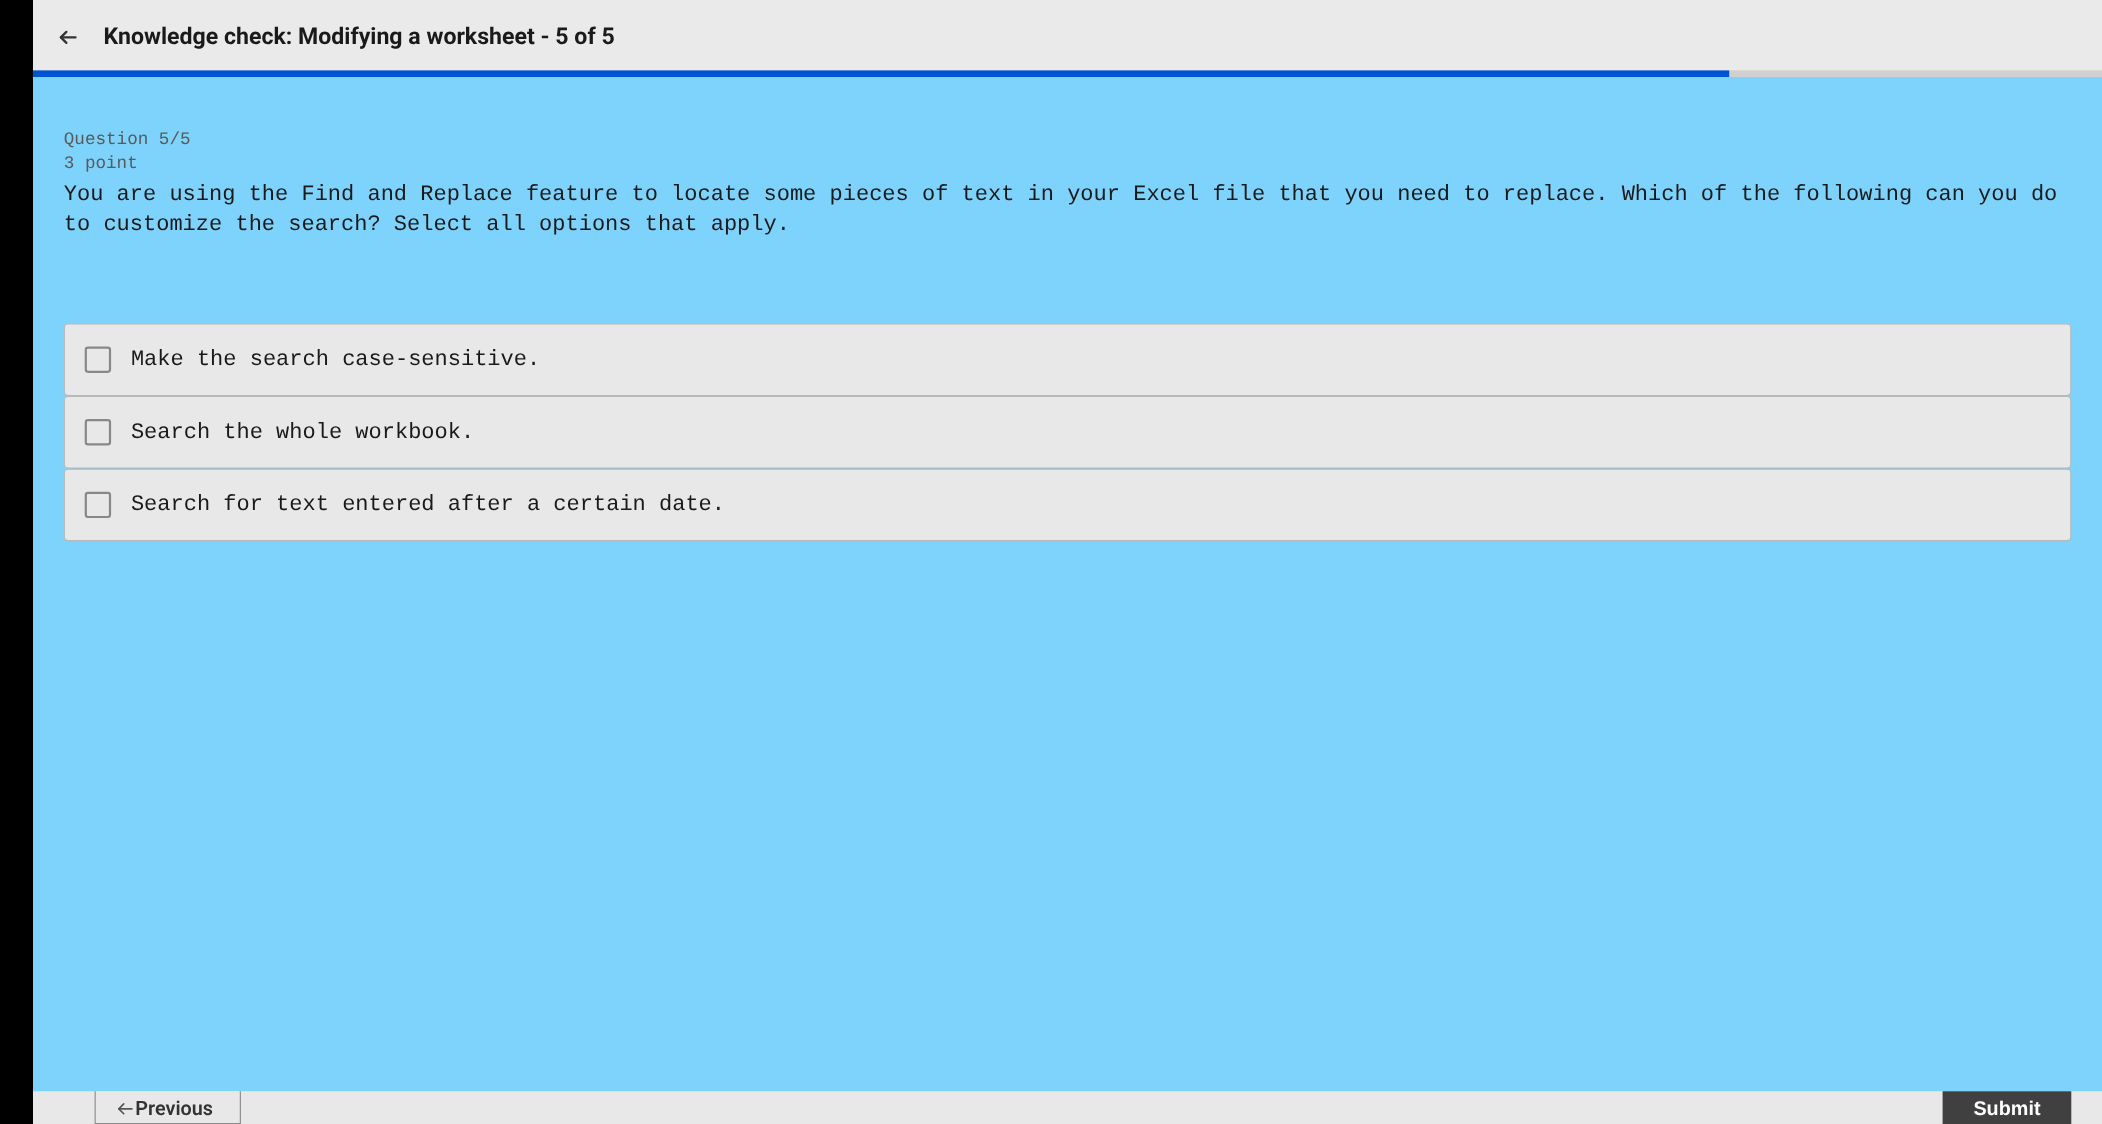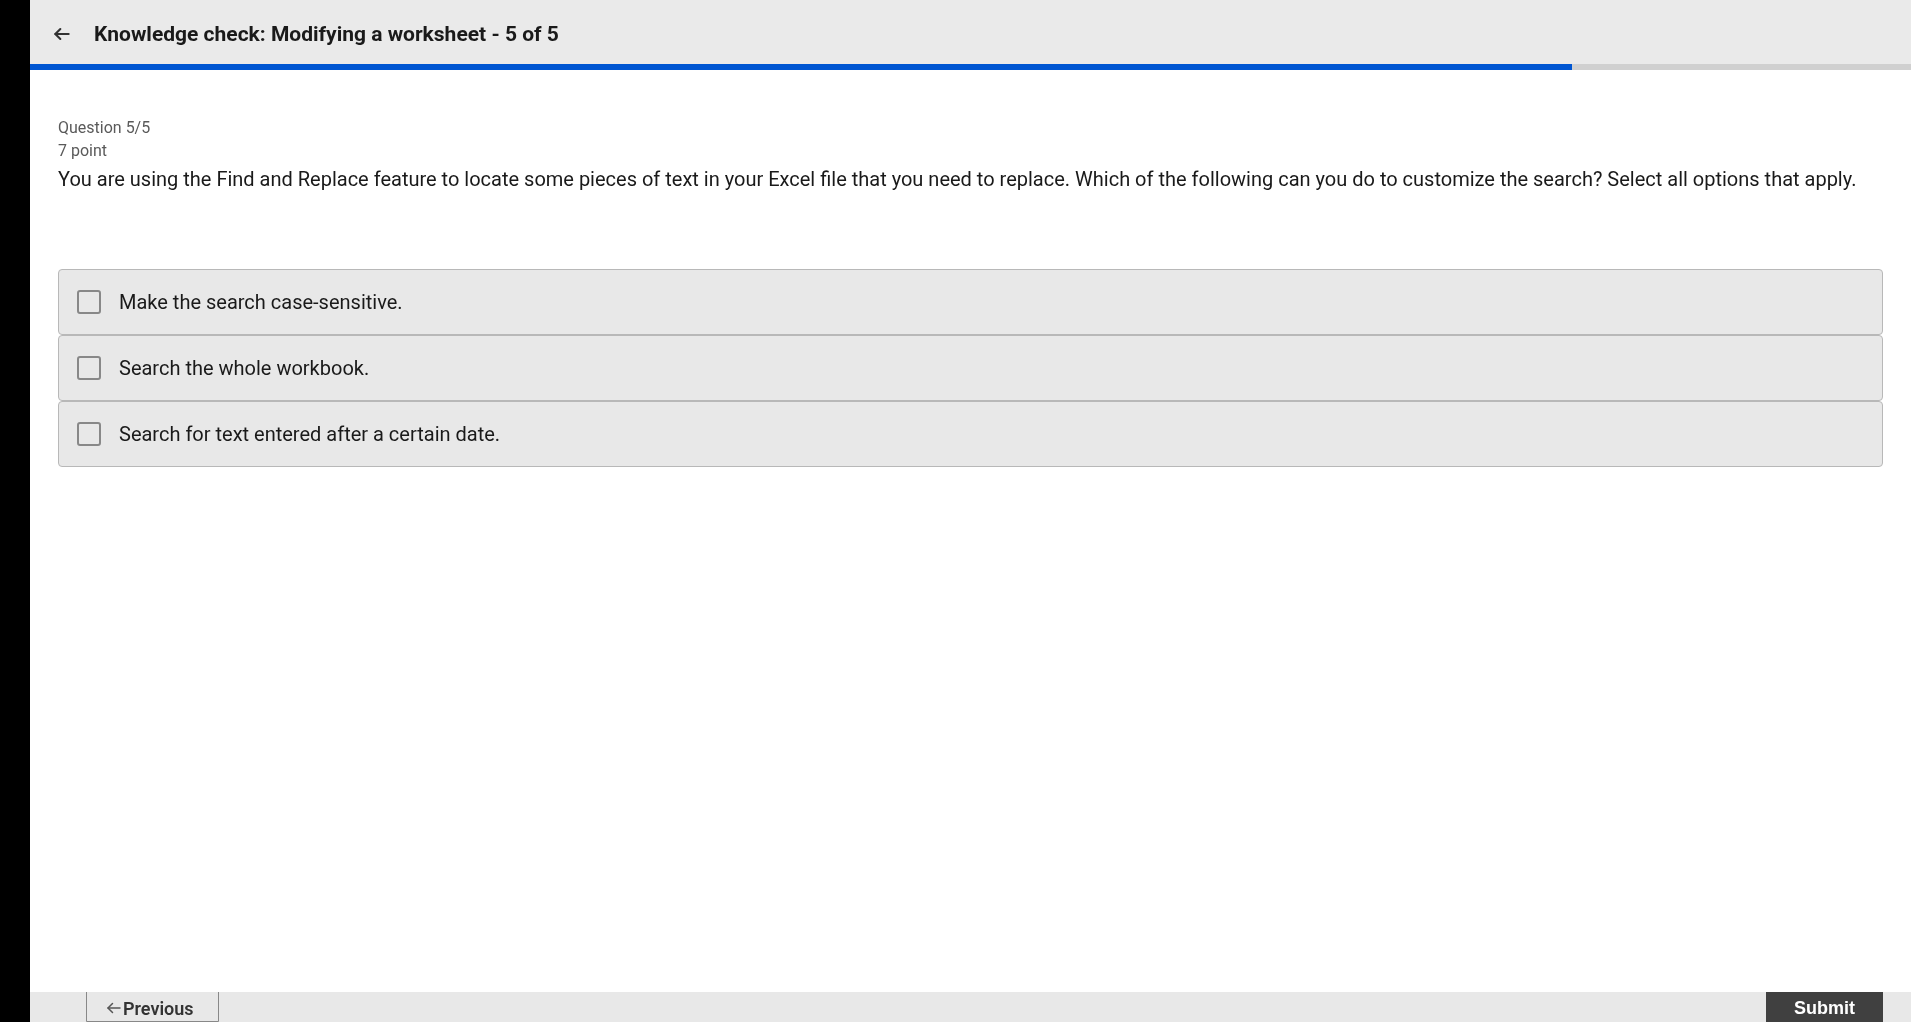--- a/index.html
+++ b/index.html
@@ -54,22 +54,23 @@
       position: relative;
     }
     .progress-fill {
       height: 100%;
       background: #0056d2;
       width: 82%;
     }
     .content {
       flex: 1;
       padding: 48px 28px 0 28px;
-      background: #ffffff;
+      background: #7dd3fc;
       overflow: auto;
+      font-family: Liberation Mono, monospace;
     }
     .question-meta {
       font-size: 16px;
       color: #5a5a5a;
       margin-bottom: 4px;
     }
     .question-points {
       font-size: 16px;
       color: #5a5a5a;
       margin-bottom: 6px;
@@ -159,21 +160,21 @@
     </div>
     <div class="header-title">Knowledge check: Modifying a worksheet - 5 of 5</div>
   </div>
 
   <div class="progress-bar">
     <div class="progress-fill"></div>
   </div>
 
   <div class="content">
     <div class="question-meta">Question 5/5</div>
-    <div class="question-points">7 point</div>
+    <div class="question-points">3 point</div>
     <div class="question-text">You are using the Find and Replace feature to locate some pieces of text in your Excel file that you need to replace. Which of the following can you do to customize the search? Select all options that apply.</div>
 
     <div class="options">
       <div class="option">
         <div class="checkbox"></div>
         <div class="option-label">Make the search case-sensitive.</div>
       </div>
       <div class="option">
         <div class="checkbox"></div>
         <div class="option-label">Search the whole workbook.</div>

